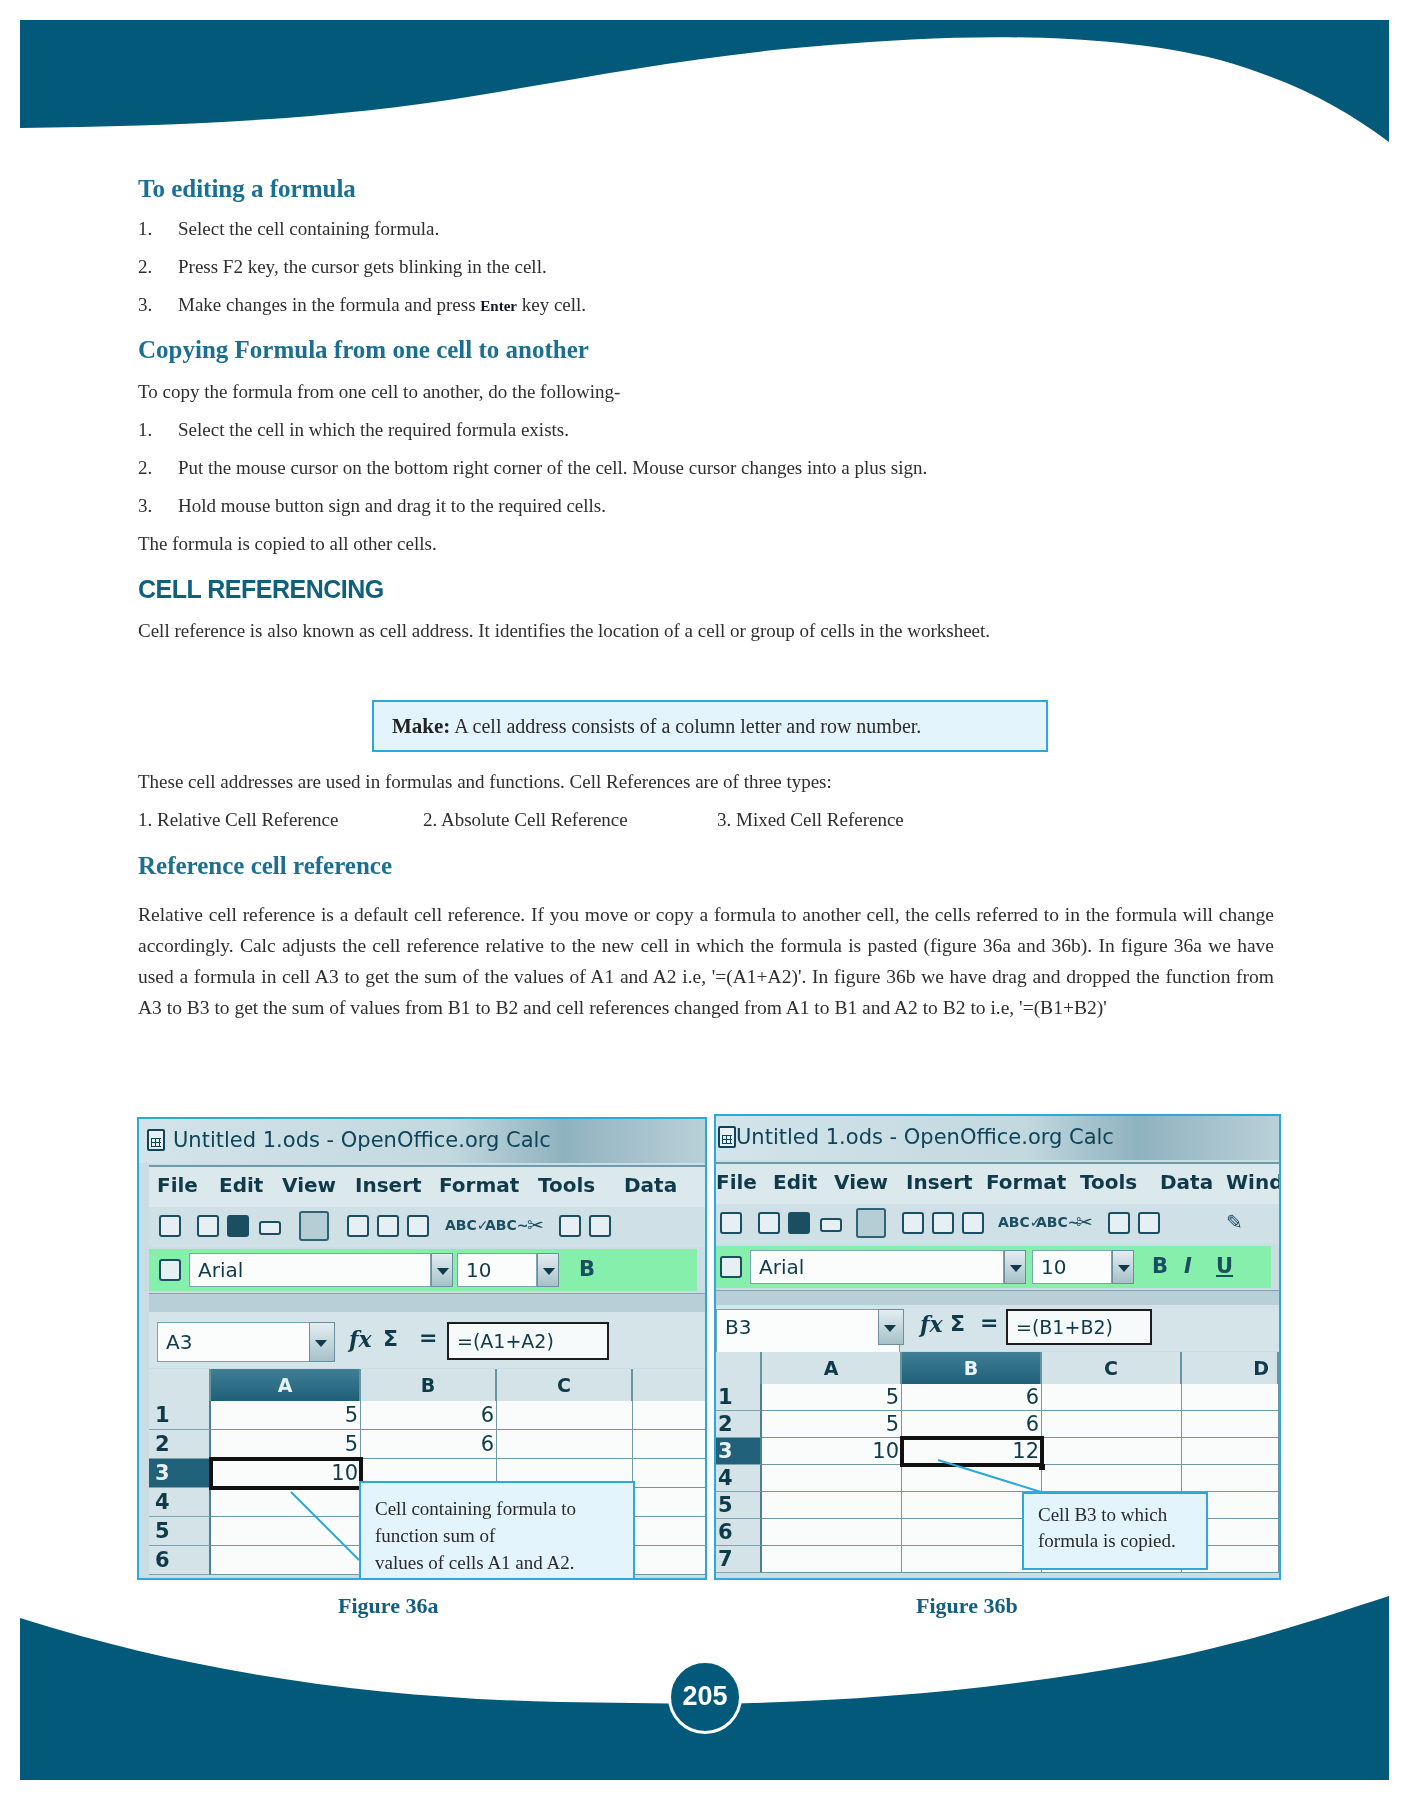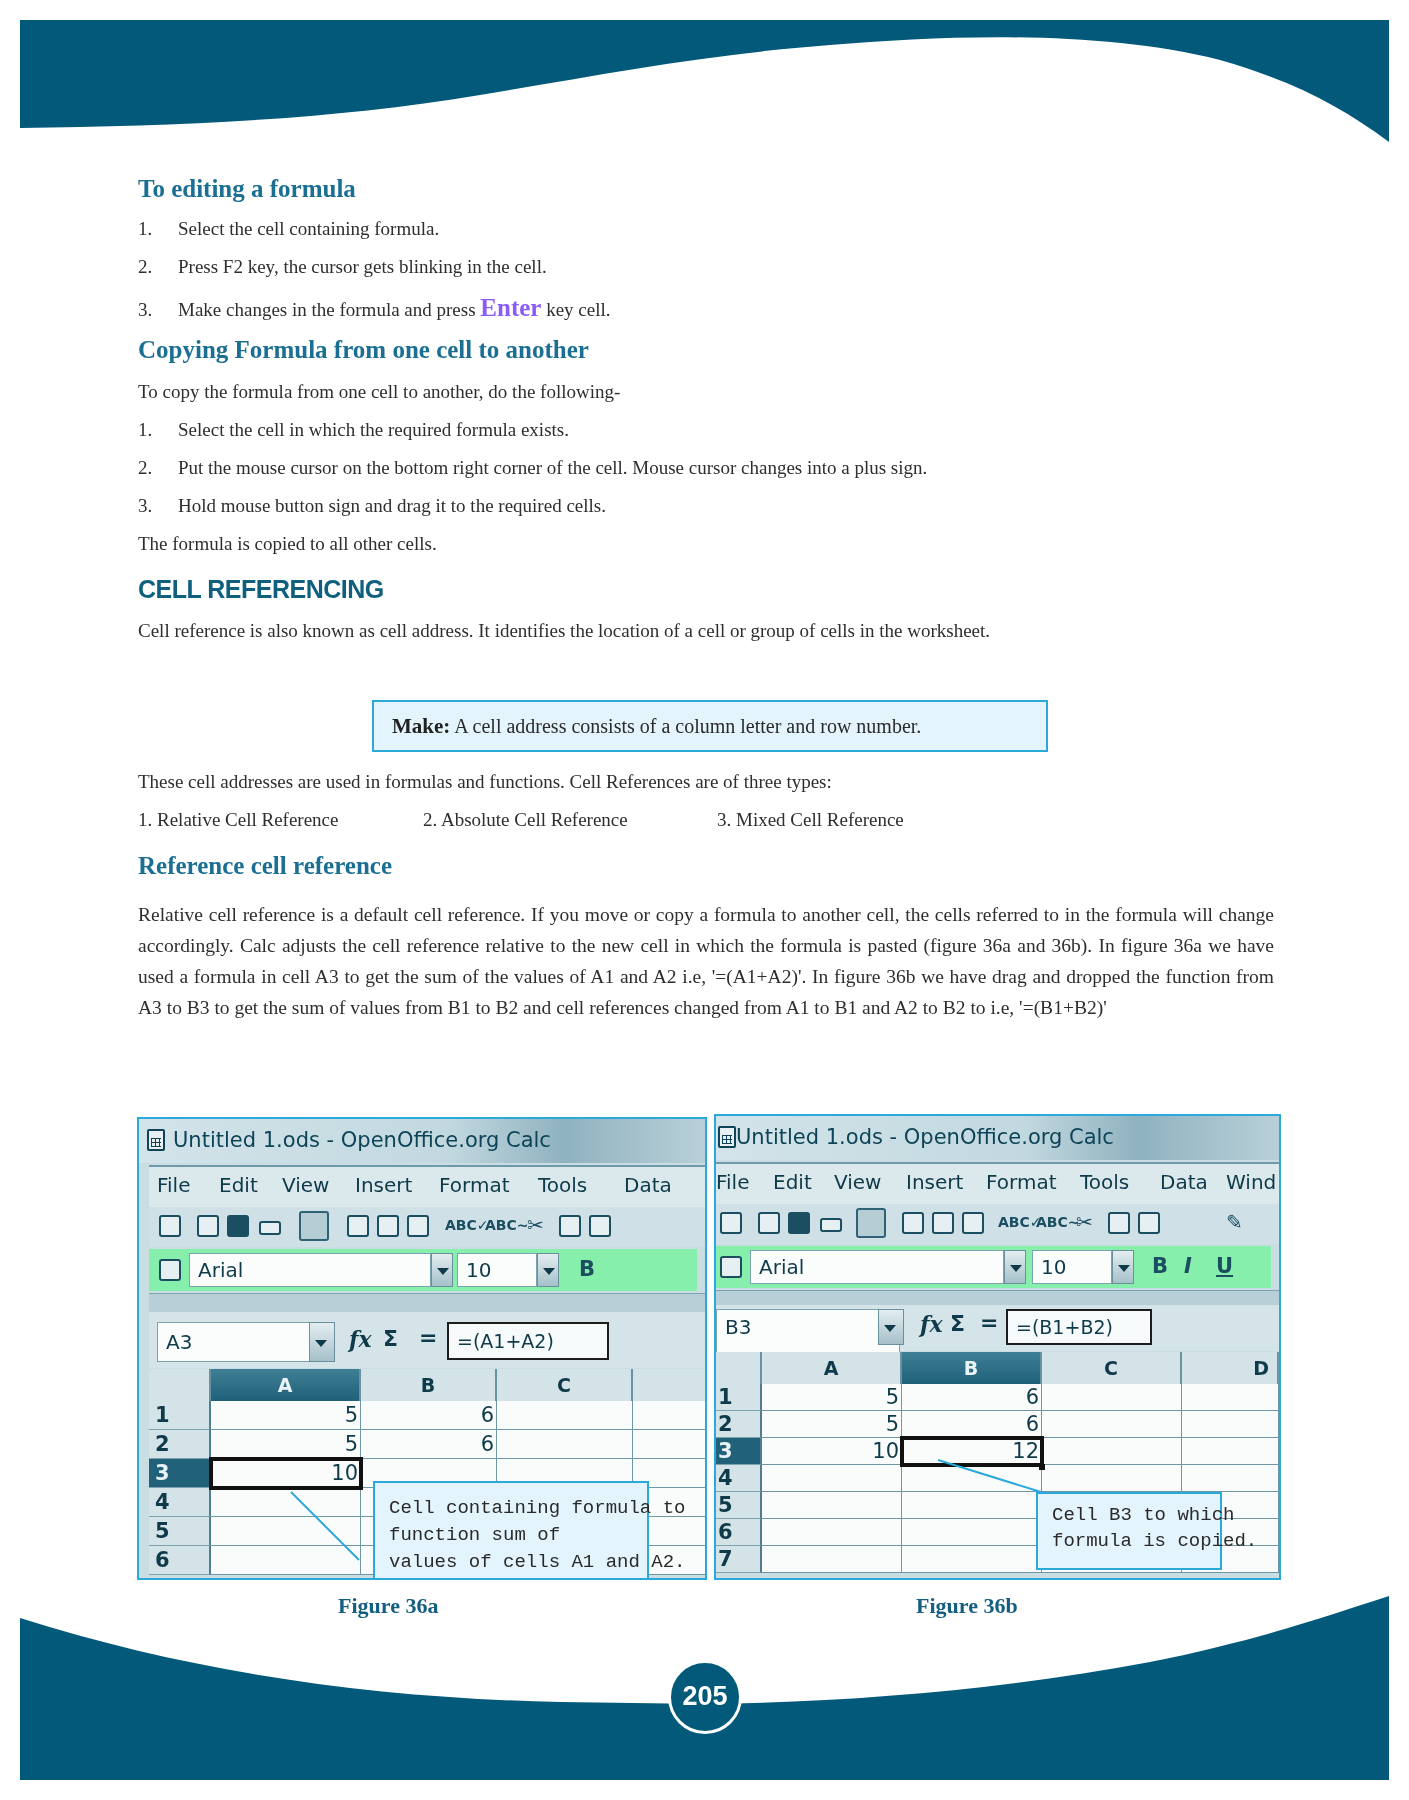--- a/index.html
+++ b/index.html
@@ -4,38 +4,38 @@
 <style>
   html, body { margin:0; padding:0; }
   body { width:1409px; height:1800px; position:relative; background:#ffffff; overflow:hidden;
          font-family:"Liberation Serif", "DejaVu Serif", serif; color:#2a2a2a; }
   .abs { position:absolute; }
   .band { position:absolute; left:0; top:0; }
   .h2 { position:absolute; font-family:"Liberation Serif", serif; font-weight:bold; color:#1a6f92; font-size:25px; white-space:nowrap; }
   .h1 { position:absolute; font-family:"Liberation Sans", sans-serif; font-weight:bold; color:#0f5f7e; font-size:25px; letter-spacing:-0.5px; white-space:nowrap; }
   .p { position:absolute; font-size:19px; white-space:nowrap; color:#2e2e2e; }
   .num { display:inline-block; width:40px; }
-  .enter { color:#8b5cf6; font-weight:bold; font-size:25px; }
+  .enter { color:#0f172a; font-weight:bold; font-size:15px; }
   .note { position:absolute; left:372px; top:700px; width:654px; height:48px; background:#e3f4fc; border:2px solid #2ba9da;
           font-size:20px; line-height:48px; padding-left:18px; box-sizing:content-box; white-space:nowrap; }
   .note b { font-weight:bold; font-size:21px; color:#222; }
   .para { position:absolute; left:138px; top:899px; width:1136px; font-size:19.5px; line-height:31px; text-align:justify; color:#2e2e2e; }
   .caption { position:absolute; font-weight:bold; color:#145f80; font-size:22px; white-space:nowrap; }
 
   
   .fig { position:absolute; border:2px solid #2ba9da; background:#c9dde3; overflow:hidden;
          font-family:"DejaVu Sans", "Liberation Sans", sans-serif; color:#0d3a4c; }
   .titlebar { position:absolute; left:0; right:0; top:0; height:44px;
               background:linear-gradient(90deg,#d3e4ea 0%,#c2d8df 55%,#8fb2bf 75%,#b9d0d8 100%); }
   .titlebar .t { position:absolute; left:34px; top:9px; font-size:21px; color:#0e4458; white-space:nowrap; }
   .appicon { position:absolute; left:8px; top:10px; width:18px; height:22px; border:2px solid #0e4458; border-radius:2px; background:#e8f0f3; box-sizing:border-box; }
   .appicon:after { content:""; position:absolute; left:2px; right:2px; top:7px; bottom:2px;
                    background:repeating-linear-gradient(90deg,#0e4458 0 1px,transparent 1px 4px),repeating-linear-gradient(0deg,#0e4458 0 1px,transparent 1px 4px); }
   .menubar { position:absolute; top:46px; height:40px; right:0; background:#dbe8ec; border-top:2px solid #6e9aa9; }
-  .menubar span { position:absolute; top:6px; font-size:20px; color:#0e3a4a; white-space:nowrap; }
+  .menubar span { position:absolute; top:6px; font-size:20px; color:#0e3a4a; white-space:nowrap;font-weight:bold; }
   .toolbar { position:absolute; right:0; height:40px; background:#cfe0e6; }
   .tb-ico { position:absolute; top:8px; width:22px; height:22px; border:2px solid #1b4e61; border-radius:3px; box-sizing:border-box; background:#e6eff2; }
   .tb-ico.sel { border:2px solid #2f6275; background:#b5cdd5; width:30px; height:30px; top:4px; }
   .tb-glyph { position:absolute; top:6px; font-size:20px; color:#1b4e61; font-weight:bold; }
   .fmtbar { position:absolute; right:8px; height:42px; background:#86efac; }
   .combo { position:absolute; background:#fbfdfd; border:1px solid #7ea3b0; font-size:20px; color:#0e3a4a; padding-left:8px; box-sizing:border-box; white-space:nowrap; }
   .drop { position:absolute; width:22px; border:1px solid #6b8f9c; background:linear-gradient(#e3edf0,#a6c1ca); box-sizing:border-box; }
   .drop:after { content:""; position:absolute; left:5px; top:45%; border-left:6px solid transparent; border-right:6px solid transparent; border-top:7px solid #0e3a4a; }
   .sep { position:absolute; right:0; background:#b8cfd7; border-top:1px solid #7fa4b1; border-bottom:1px solid #7fa4b1; }
   .formbar { position:absolute; right:0; background:#d5e4e9; }
@@ -43,21 +43,21 @@
   .sig { position:absolute; font-size:22px; font-weight:bold; color:#0e3a4a; }
   .eq { position:absolute; font-size:22px; font-weight:bold; color:#0e3a4a; }
   .formula { position:absolute; border:2px solid #1d1d1d; background:#f6fafb; font-size:19px; color:#0e3a4a; padding-left:8px; box-sizing:border-box; white-space:nowrap; }
   .grid { position:absolute; }
   .cell { position:absolute; box-sizing:border-box; border-right:1px solid #6f97a5; border-bottom:1px solid #6f97a5; background:#fafcfc; font-size:21px; color:#0e3a4a; text-align:right; padding-right:2px; }
   .colh { position:absolute; box-sizing:border-box; background:#d4e3e8; border-right:2px solid #6a93a1; font-size:19px; text-align:center; color:#0e3a4a; font-weight:bold; }
   .colh.active { background:linear-gradient(#3f7f95,#1f6079); color:#e9f3f6; }
   .rowh { position:absolute; box-sizing:border-box; background:#d4e3e8; border-bottom:1px solid #7ea3b0; border-right:2px solid #4d7f91; font-size:21px; text-align:left; padding-left:6px; color:#0e3a4a; font-weight:bold; }
   .rowh.active { background:#21627a; color:#e9f3f6; }
   .selcell { position:absolute; border:4px solid #111; box-sizing:border-box; }
-  .callout { position:absolute; background:#e3f4fc; border:2px solid #2ba9da; font-family:Liberation Mono, monospace; font-size:19px; line-height:27px; color:#2a2a2a; padding:12px 14px; box-sizing:border-box; white-space:nowrap;margin-left:14px; }
+  .callout { position:absolute; background:#e3f4fc; border:2px solid #2ba9da; font-family:Liberation Serif, serif; font-size:19px; line-height:27px; color:#2a2a2a; padding:12px 14px; box-sizing:border-box; white-space:nowrap; }
   .pagenum { position:absolute; left:668px; top:1660px; width:74px; height:74px; border-radius:50%; background:#02597a; border:3px solid #ffffff; box-sizing:border-box;
              font-family:"Liberation Sans", sans-serif; font-weight:bold; color:#ffffff; font-size:27px; text-align:center; line-height:66px; }
 </style>
 </head>
 <body>
 
 <svg class="band" width="1409" height="150" viewBox="0 0 1409 150">
   <path d="M20 20 H1389 V142 C1340 105 1290 80 1220 60 C1100 30 950 35 830 45 C700 55 600 75 480 95 C330 120 180 126 20 128 Z" fill="#02597a"></path>
 </svg>
 

